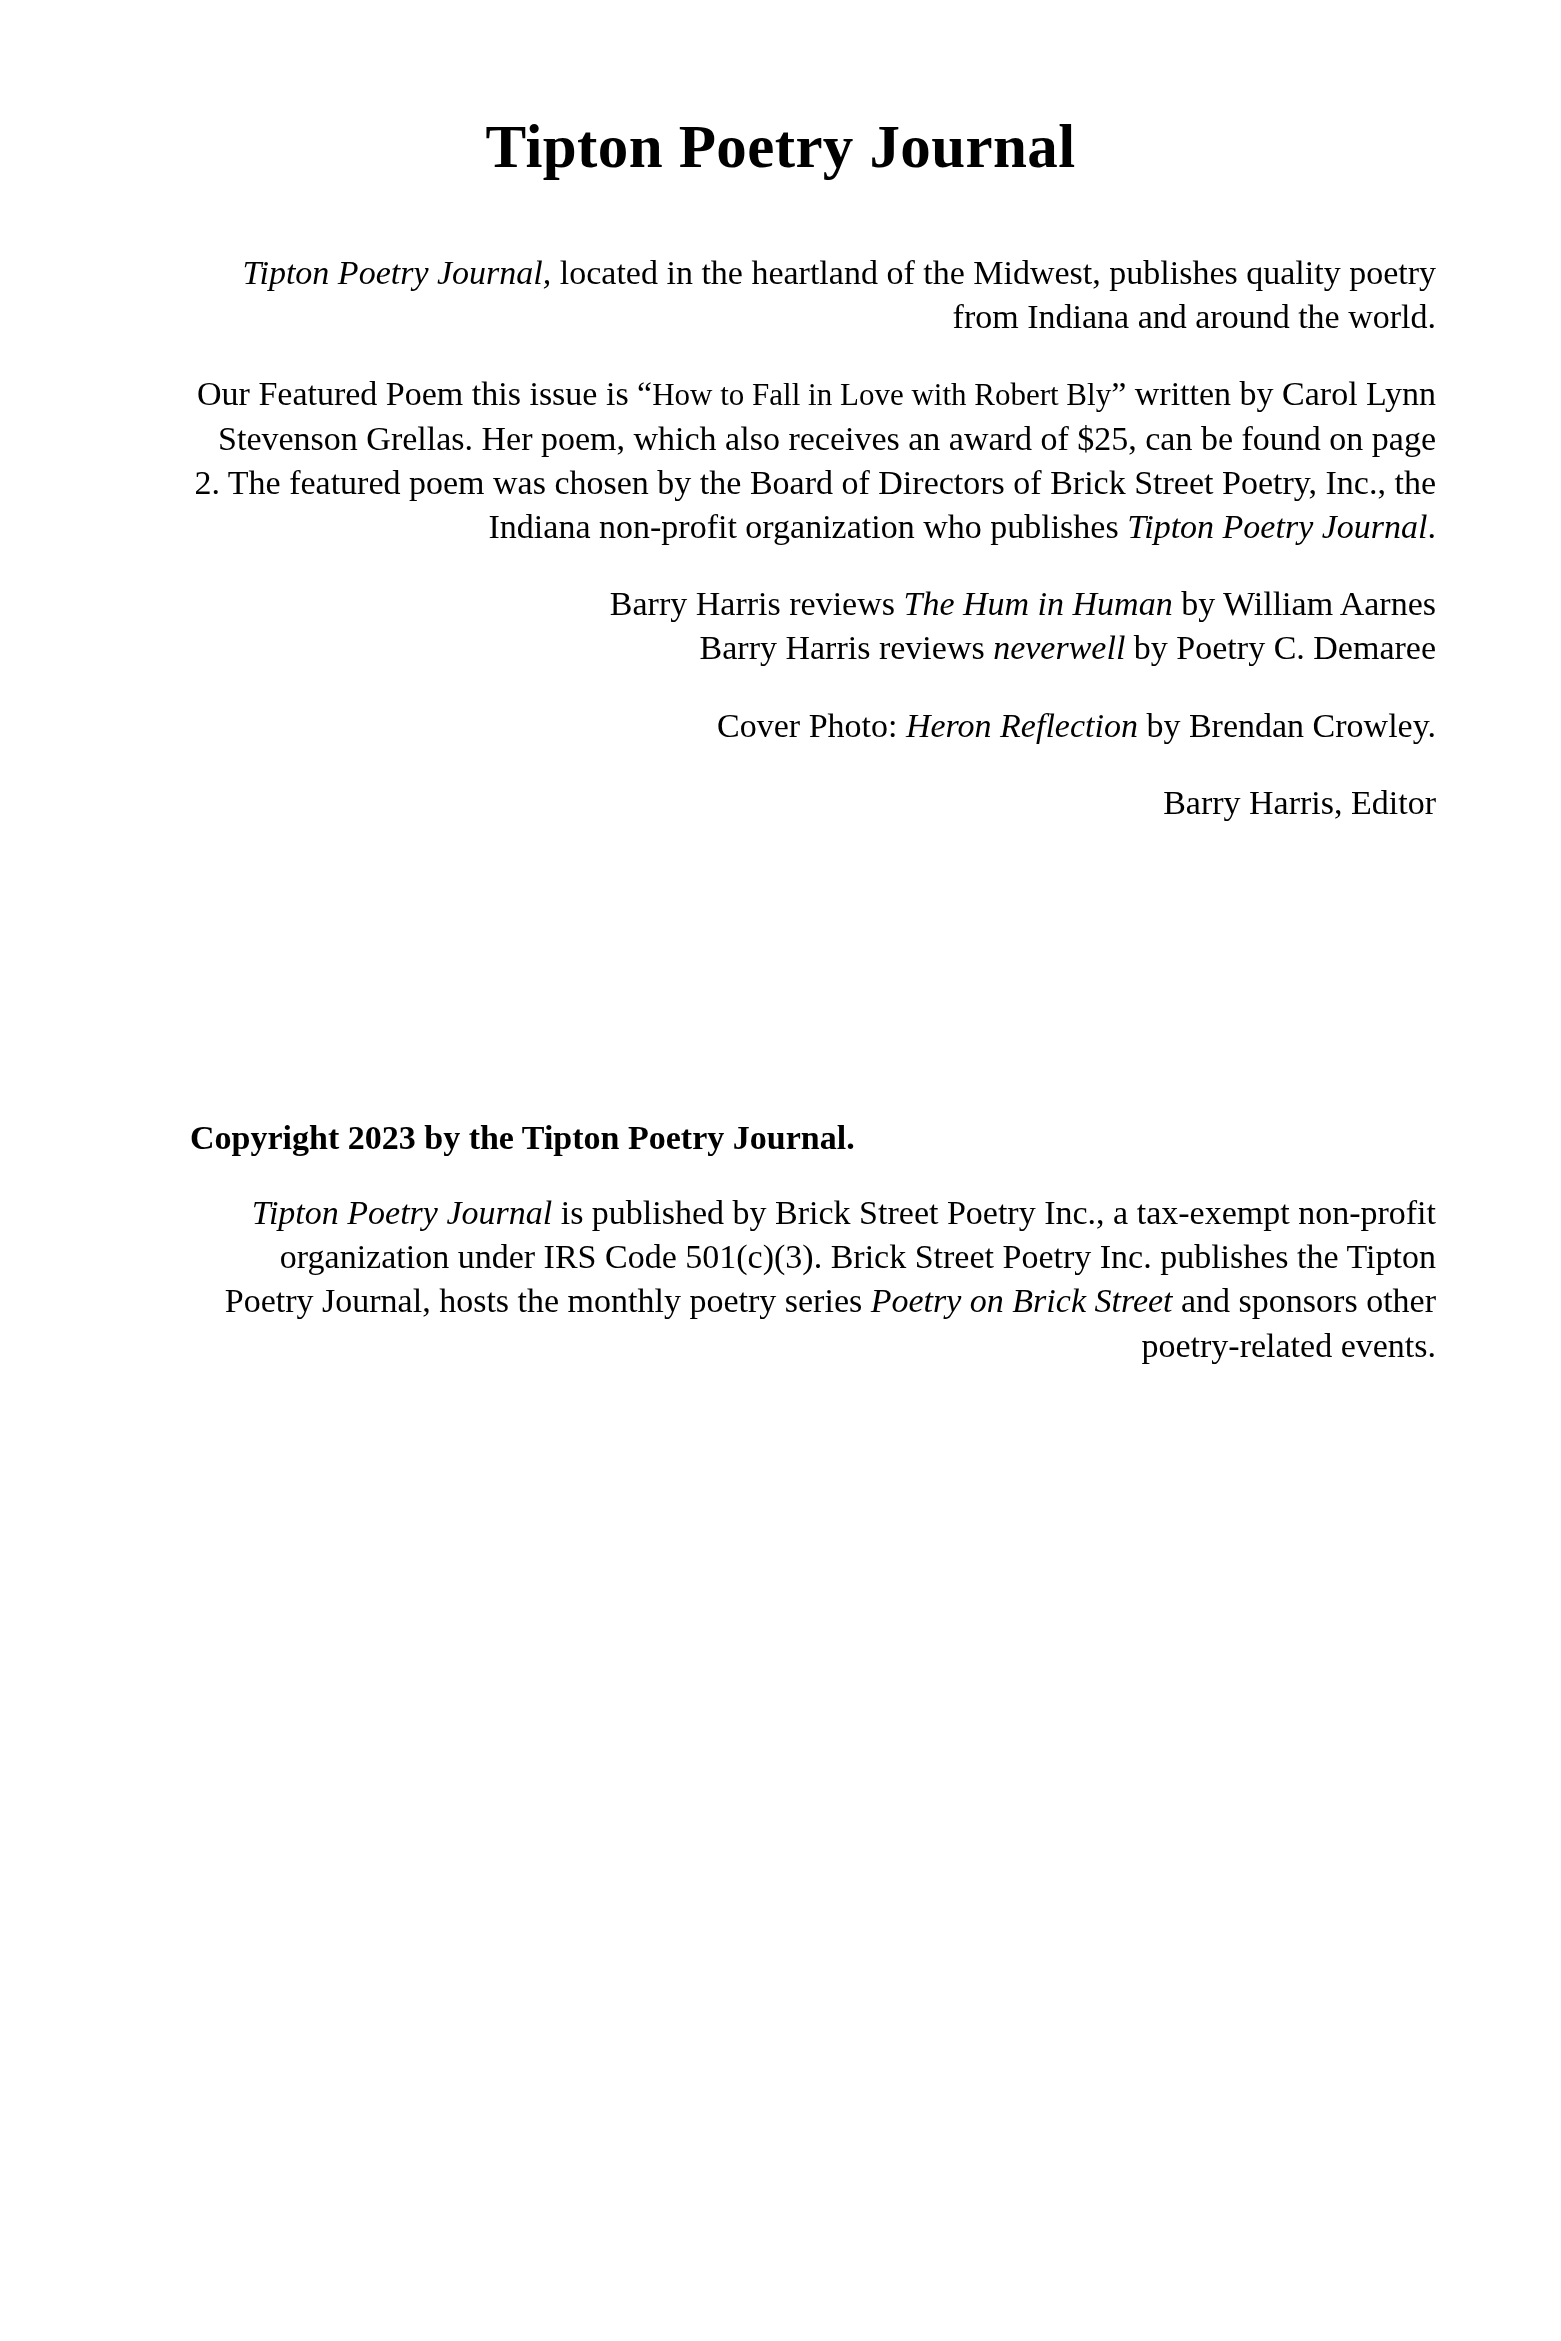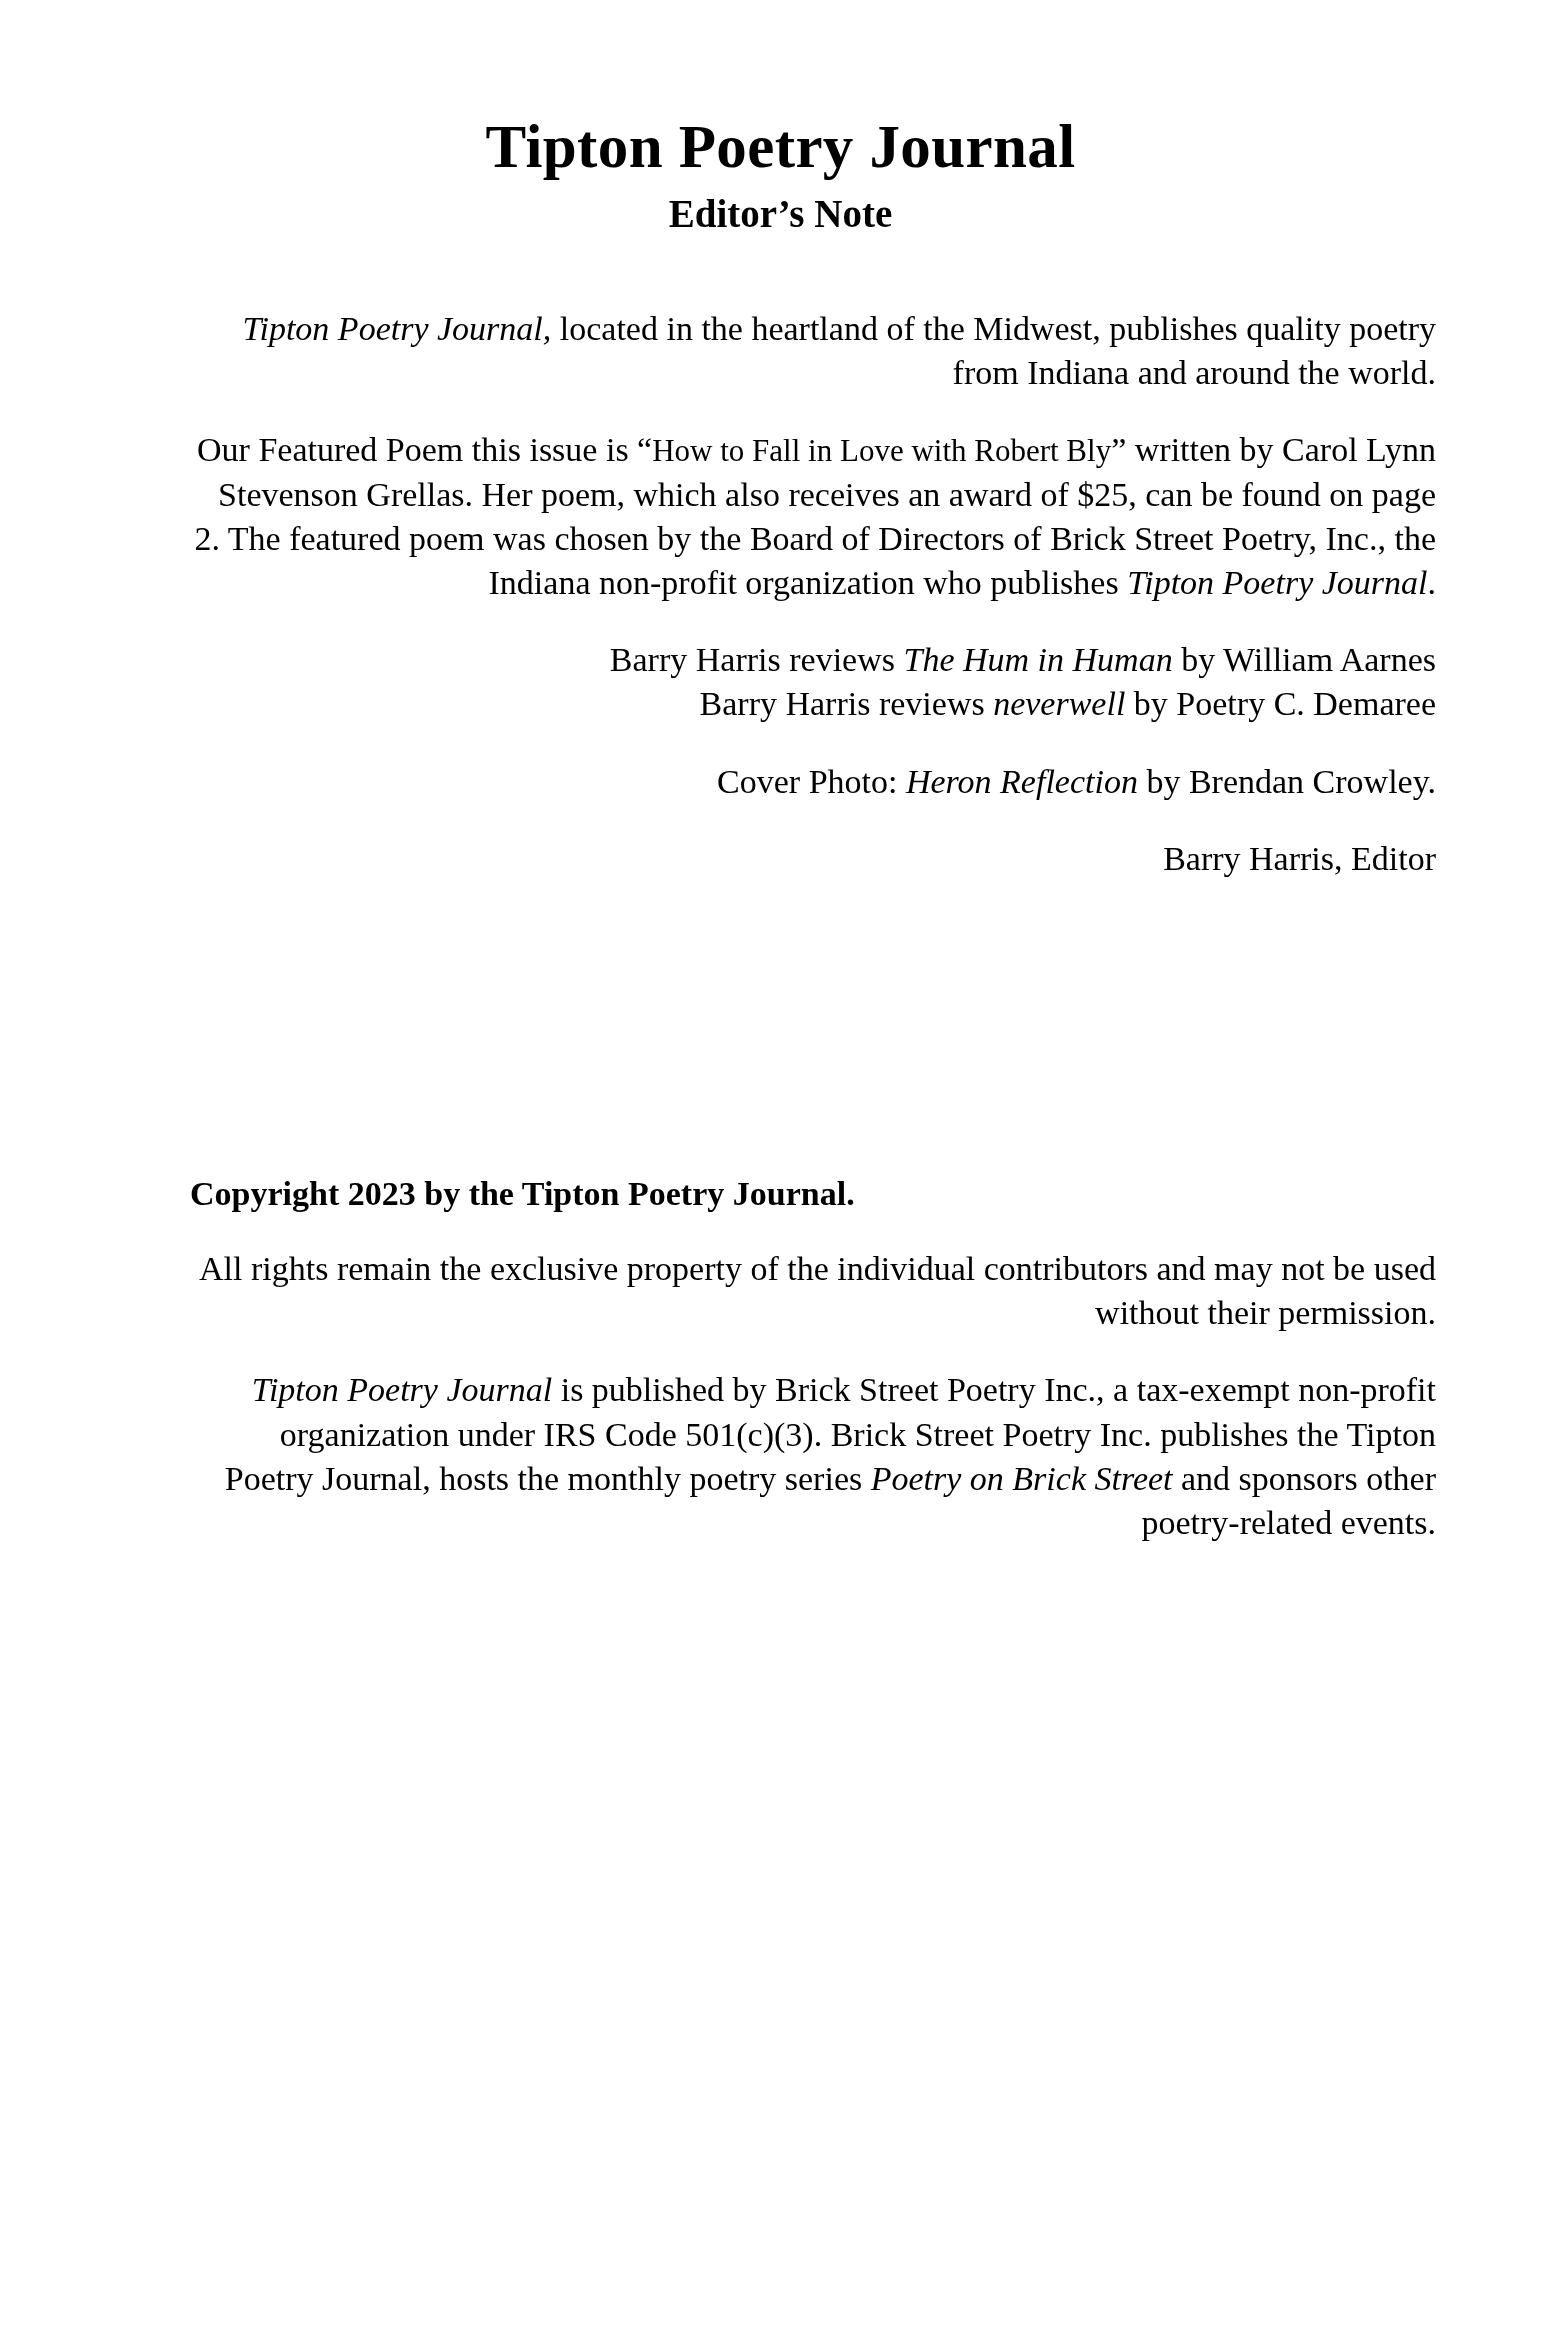--- a/index.html
+++ b/index.html
@@ -66,21 +66,20 @@
     margin: 0 0 31px 0;
   }
 </style>
 </head>
 <body>
 
 <div class="page">
 
   <div class="title-block">
     <div class="journal-title">Tipton Poetry Journal</div>
-    <div class="editors-note">Editor’s Note</div>
   </div>
 
   <div class="body-col">
 
     <p class="para"><span class="it">Tipton Poetry Journal,</span><span> located in the heartland of the Midwest, publishes quality poetry from Indiana and around the world.</span></p>
 
 
     <p class="para"><span>Our Featured Poem this issue is “</span><span class="small-quote">How to Fall in Love with Robert Bly</span><span>” written by Carol Lynn Stevenson Grellas.  Her poem, which also receives an award of $25, can be found on page 2.  The featured poem was chosen by the Board of Directors of Brick Street Poetry, Inc., the Indiana non-profit organization who publishes </span><span class="it">Tipton Poetry Journal</span><span>.</span></p>
 
     <p class="para tight"><span>Barry Harris reviews </span><span class="it">The Hum in Human</span><span> by William Aarnes</span></p>
@@ -88,19 +87,18 @@
     <p class="para"><span>Barry Harris reviews </span><span class="it">neverwell</span><span> by Poetry C. Demaree</span></p>
 
     <p class="para"><span>Cover Photo:  </span><span class="it">Heron Reflection</span><span> by Brendan Crowley.</span></p>
 
     <p class="para">Barry Harris, Editor</p>
 
     <div class="gap-block"></div>
 
     <p class="copyright">Copyright 2023 by the Tipton Poetry Journal.</p>
 
-    <p class="para">All rights remain the exclusive property of the individual contributors and may not be used without their permission.</p>
 
     <p class="para"><span class="it">Tipton Poetry Journal</span><span> is published by Brick Street Poetry Inc., a tax-exempt non-profit organization under IRS Code 501(c)(3). Brick Street Poetry Inc. publishes the Tipton Poetry Journal, hosts the monthly poetry series </span><span class="it">Poetry on Brick Street</span><span>  and sponsors other poetry-related events.</span></p>
 
   </div>
 </div>
 
 
 </body></html>

